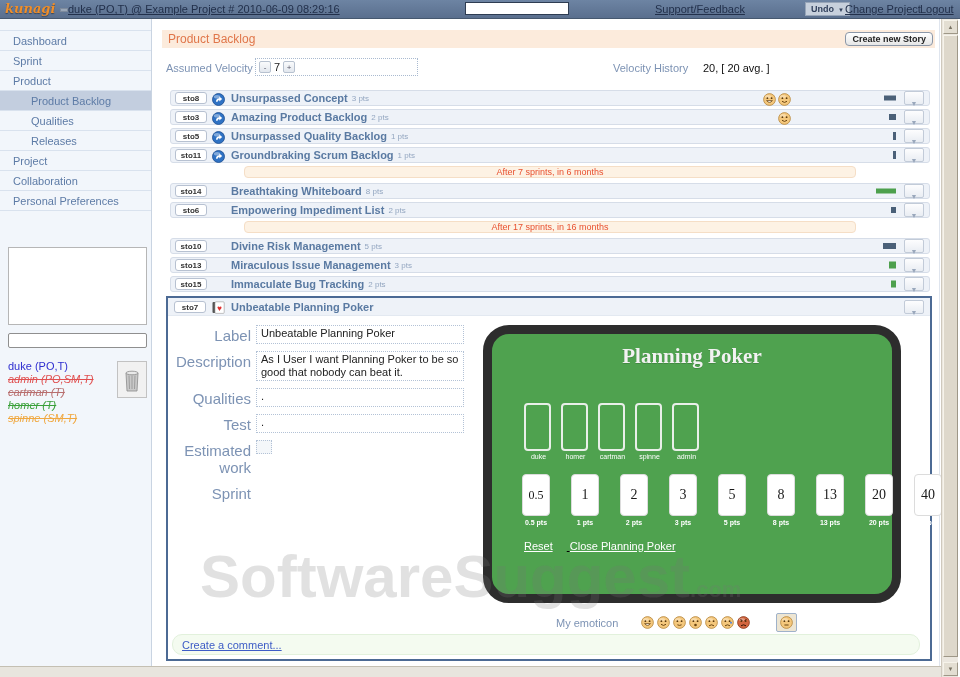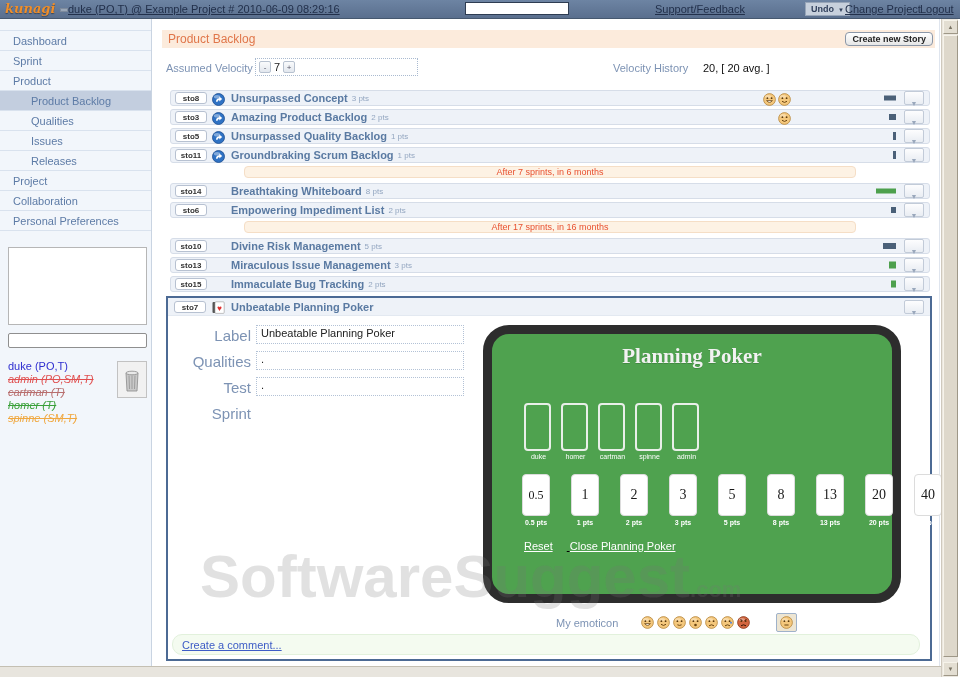--- a/index.html
+++ b/index.html
@@ -144,21 +144,20 @@
   <a class="lgout">Logout</a>
 </div>
 
 <div class="sidebar">
   <div id="nav-list">
       <div class="nav-item"><span>Dashboard</span></div>
       <div class="nav-item"><span>Sprint</span></div>
       <div class="nav-item"><span>Product</span></div>
       <div class="nav-item indent active"><span>Product Backlog</span></div>
       <div class="nav-item indent"><span>Qualities</span></div>
-      <div class="nav-item indent"><span>Issues</span></div>
       <div class="nav-item indent"><span>Releases</span></div>
       <div class="nav-item"><span>Project</span></div>
       <div class="nav-item"><span>Collaboration</span></div>
       <div class="nav-item"><span>Personal Preferences</span></div>
     </div>
   <div class="side-box"></div>
   <input class="side-search" value="" style="">
   <div id="user-list">
       <div class="user" style="color: rgb(47, 47, 208);">duke (PO,T)</div>
       <div class="user strike" style="color: rgb(224, 80, 80);">admin (PO,SM,T)</div>
@@ -350,26 +349,34 @@
       <span class="panel-title">Unbeatable Planning Poker</span>
       <span class="row-dd panel-dd"></span>
     </div>
 
     <div class="form-col" id="form-col">
         <div class="f-row">
     <span class="f-label">Label</span>
     <span class="f-field">Unbeatable Planning Poker</span>
   </div>
         <div class="f-row">
+    <span class="f-label">Description</span>
+    <span class="f-field">As I User I want Planning Poker to be so good that nobody can beat it.</span>
+  </div>
+        <div class="f-row">
     <span class="f-label">Qualities</span>
     <span class="f-field">.</span>
   </div>
         <div class="f-row">
     <span class="f-label">Test</span>
     <span class="f-field">.</span>
+  </div>
+        <div class="f-row">
+    <span class="f-label">Estimated work</span>
+    <span class="f-field small"></span>
   </div>
         <div class="f-row">
     <span class="f-label">Sprint</span>
     <span class="f-field none"></span>
   </div>
       </div>
 
     <div class="poker">
       <div class="poker-title">Planning Poker</div>
       <div class="players" id="poker-players">

